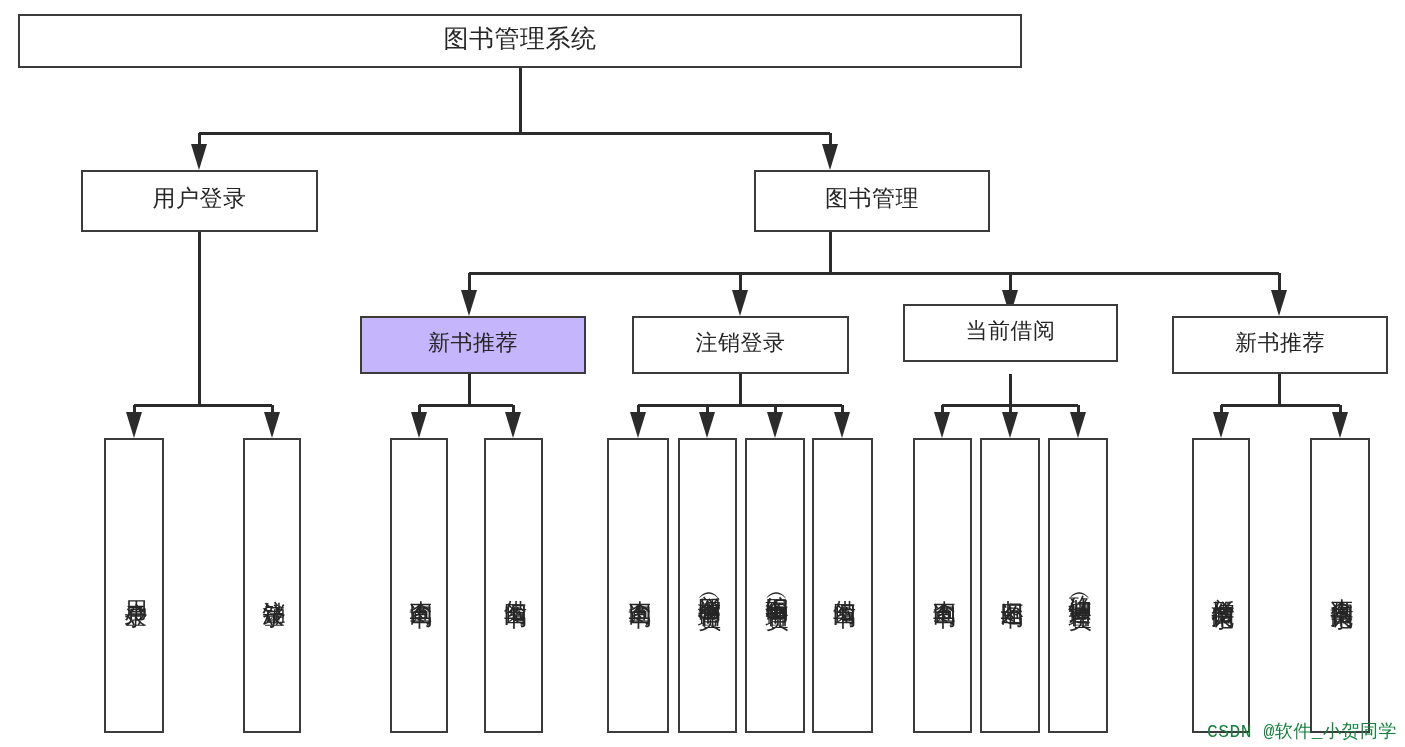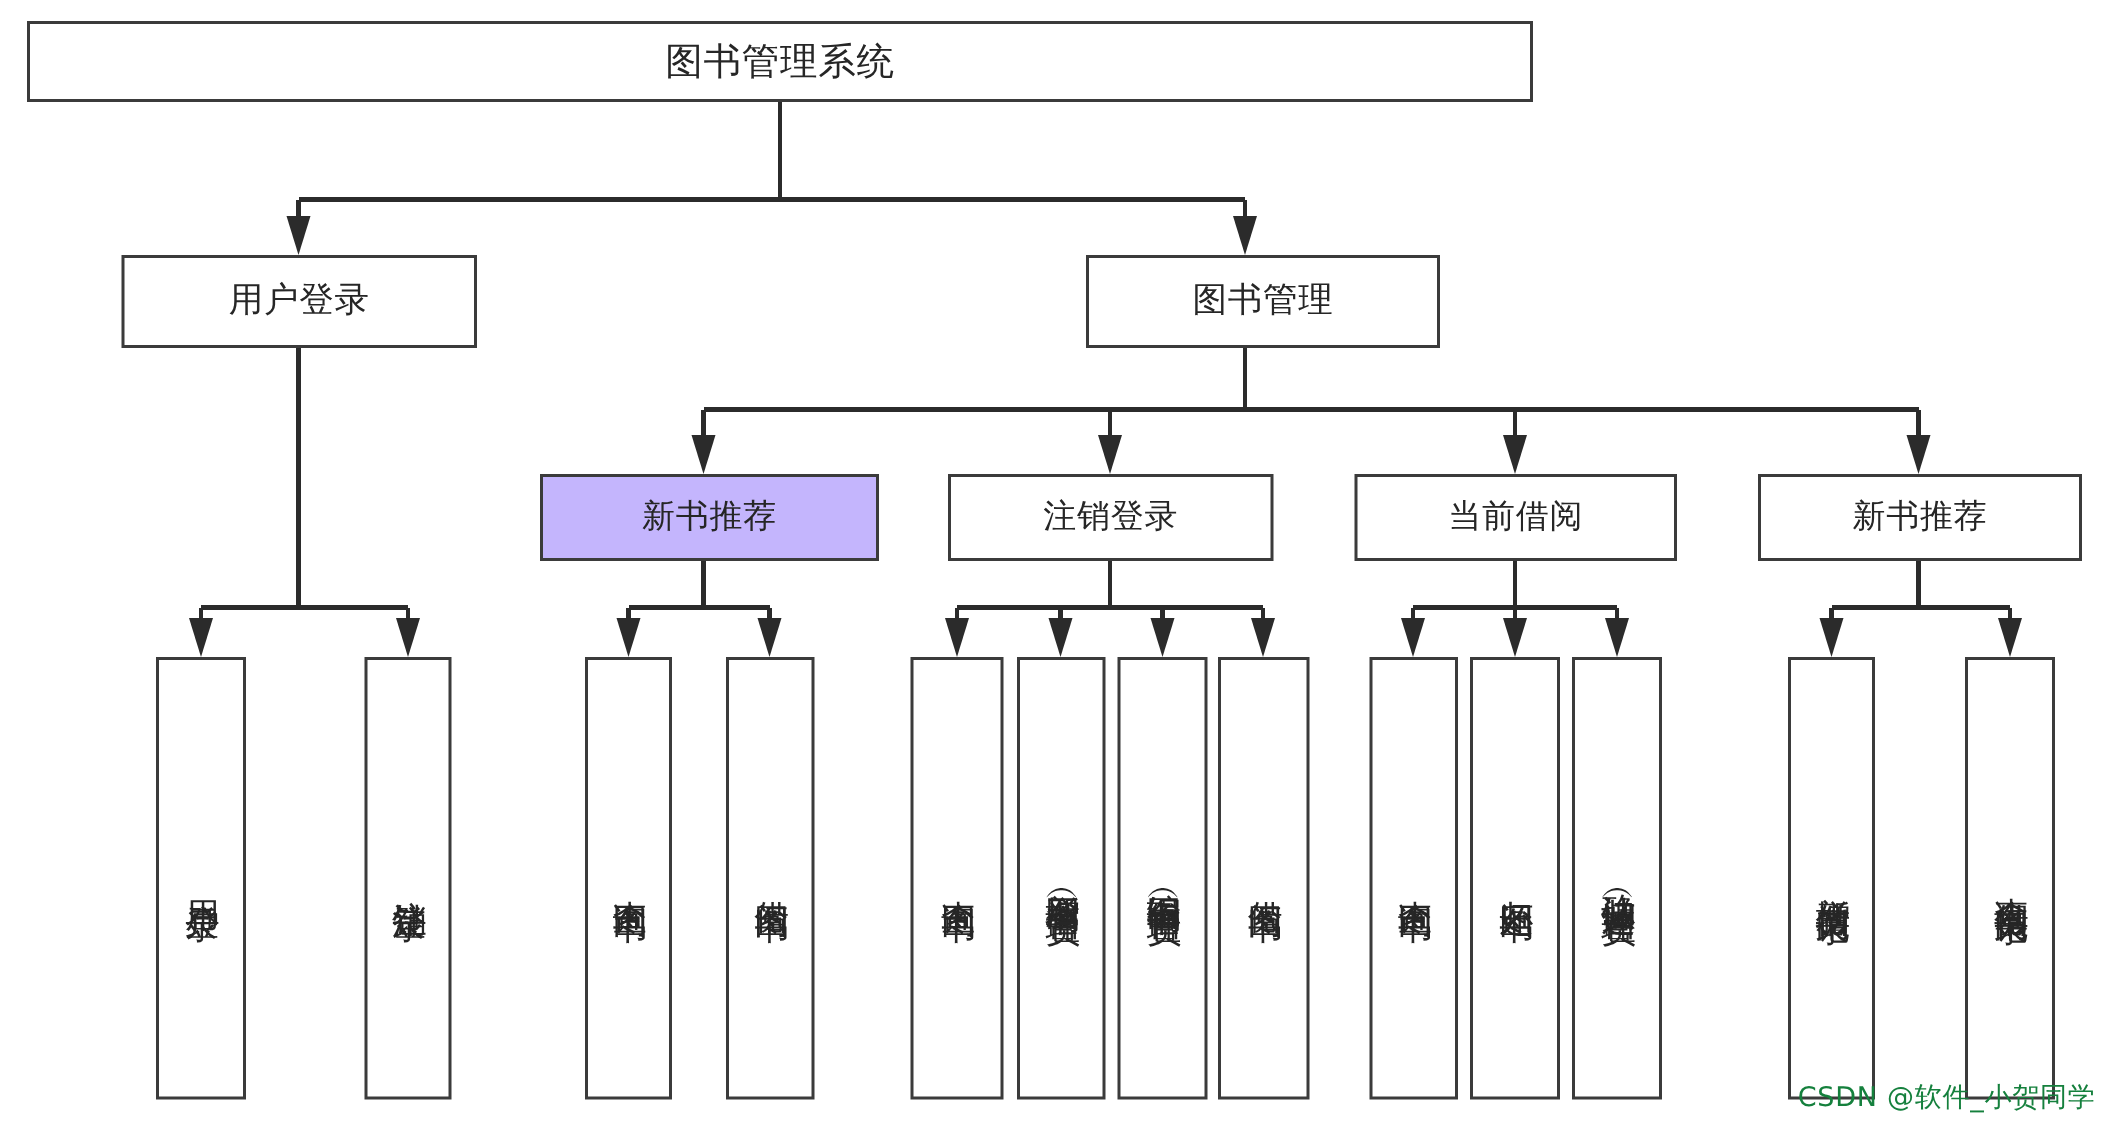--- a/index.html
+++ b/index.html
@@ -9,20 +9,21 @@
   }
   body {
     font-family: "DejaVu Sans", "Liberation Sans", sans-serif;
   }
   #diagram-root {
     position: relative;
     width: 1405px;
     height: 747px;
     background: #ffffff;
     overflow: hidden;
+    font-family: Liberation Mono, monospace;
   }
   svg.diagram-canvas {
     position: absolute;
     top: 0;
     left: 0;
     width: 1405px;
     height: 747px;
   }
   .node-box {
     position: absolute;
@@ -126,31 +127,31 @@
       <polygon points="1332,412 1348,412 1340,438" fill="#2b2b2b"></polygon>
     </svg>
 
   <div class="node-box node-root" id="node-root" style="left: 18px; top: 14px; width: 1004px; height: 54px; border-color: rgb(59, 59, 59); background: rgb(255, 255, 255);">
     <span class="node-label">图书管理系统</span>
   </div>
 
   <div class="node-box node-l2" id="node-l2-0" style="left: 81px; top: 170px; width: 237px; height: 62px; border-color: rgb(59, 59, 59); background: rgb(255, 255, 255);">
     <span class="node-label">用户登录</span>
   </div>
-  <div class="node-box node-l2" id="node-l2-1" style="left: 724px; top: 170px; width: 236px; height: 62px; border-color: rgb(59, 59, 59); background: rgb(255, 255, 255);">
+  <div class="node-box node-l2" id="node-l2-1" style="left: 754px; top: 170px; width: 236px; height: 62px; border-color: rgb(59, 59, 59); background: rgb(255, 255, 255);">
     <span class="node-label">图书管理</span>
   </div>
 
   <div class="node-box node-l3" id="node-l3-0" style="left: 360px; top: 316px; width: 226px; height: 58px; border-color: rgb(59, 59, 59); background: #c4b5fd;">
     <span class="node-label">新书推荐</span>
   </div>
   <div class="node-box node-l3" id="node-l3-1" style="left: 632px; top: 316px; width: 217px; height: 58px; border-color: rgb(59, 59, 59); background: rgb(255, 255, 255);">
     <span class="node-label">注销登录</span>
   </div>
-  <div class="node-box node-l3" id="node-l3-2" style="left: 903px; top: 316px; width: 215px; height: 58px; border-color: rgb(59, 59, 59); background: rgb(255, 255, 255);">
+  <div class="node-box node-l3" id="node-l3-2" style="left: 903px; top: 304px; width: 215px; height: 58px; border-color: rgb(59, 59, 59); background: rgb(255, 255, 255);">
     <span class="node-label">当前借阅</span>
   </div>
   <div class="node-box node-l3" id="node-l3-3" style="left: 1172px; top: 316px; width: 216px; height: 58px; border-color: rgb(59, 59, 59); background: rgb(255, 255, 255);">
     <span class="node-label">新书推荐</span>
   </div>
 
   <div class="node-box node-leaf" id="node-leaf-0" style="left: 104px; top: 438px; width: 60px; height: 295px; border-color: rgb(59, 59, 59); background: rgb(255, 255, 255);">
     <span class="node-label">用户登录</span>
   </div>
   <div class="node-box node-leaf" id="node-leaf-1" style="left: 243px; top: 438px; width: 58px; height: 295px; border-color: rgb(59, 59, 59); background: rgb(255, 255, 255);">

